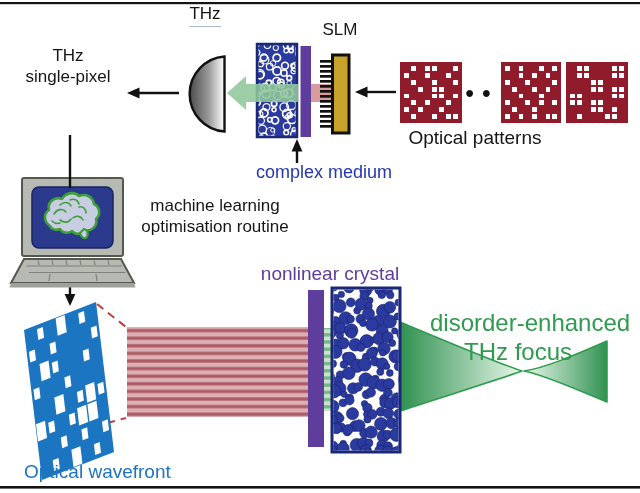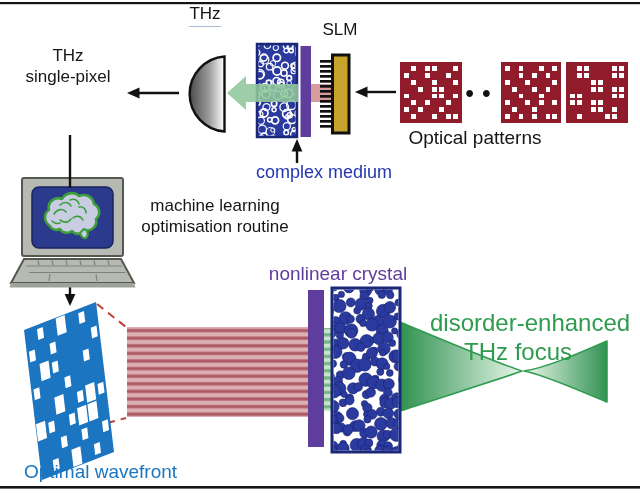--- a/index.html
+++ b/index.html
@@ -408,31 +408,31 @@
 
   <div class="lbl" style="left:130px;top:196px;width:170px;font-size:17px;text-align:center;">
     <div>machine learning</div>
     <div>optimisation routine</div>
   </div>
 
   <div class="lbl" style="left:398px;top:126px;width:154px;font-size:19px;">
     <div>Optical patterns</div>
   </div>
 
-  <div class="lbl" style="left:256px;top:262px;width:164px;font-size:19px;color:var(--label_purple);">
+  <div class="lbl" style="left:248px;top:262px;width:164px;font-size:19px;color:var(--label_purple);">
     <div>nonlinear crystal</div>
   </div>
 
   <div class="lbl" style="left:430px;top:308px;width:176px;font-size:24px;color:var(--label_green);">
     <div>disorder-enhanced</div>
     <div>THz focus</div>
   </div>
 
   <div class="lbl" style="left:24px;top:460px;width:142px;font-size:19px;color:var(--wavefront_blue);">
-    <div>Optimal wavefront</div>
+    <div>Optical wavefront</div>
   </div>
 
   <div class="pattern" style="left:400px;top:62px;width:62px;height:61px;">
       <div class="c"></div>
       <div class="c on"></div>
       <div class="c"></div>
       <div class="c on"></div>
       <div class="c on"></div>
       <div class="c"></div>
       <div class="c"></div>

